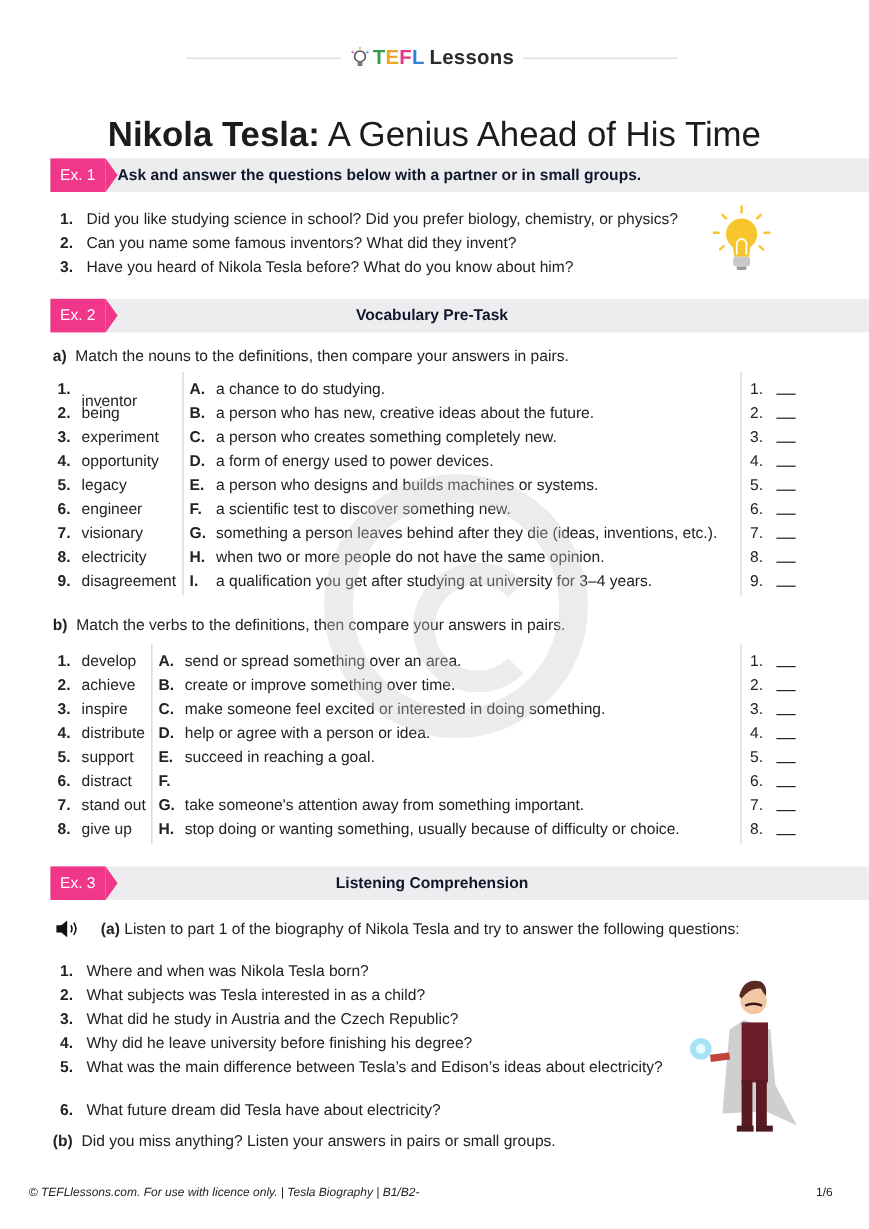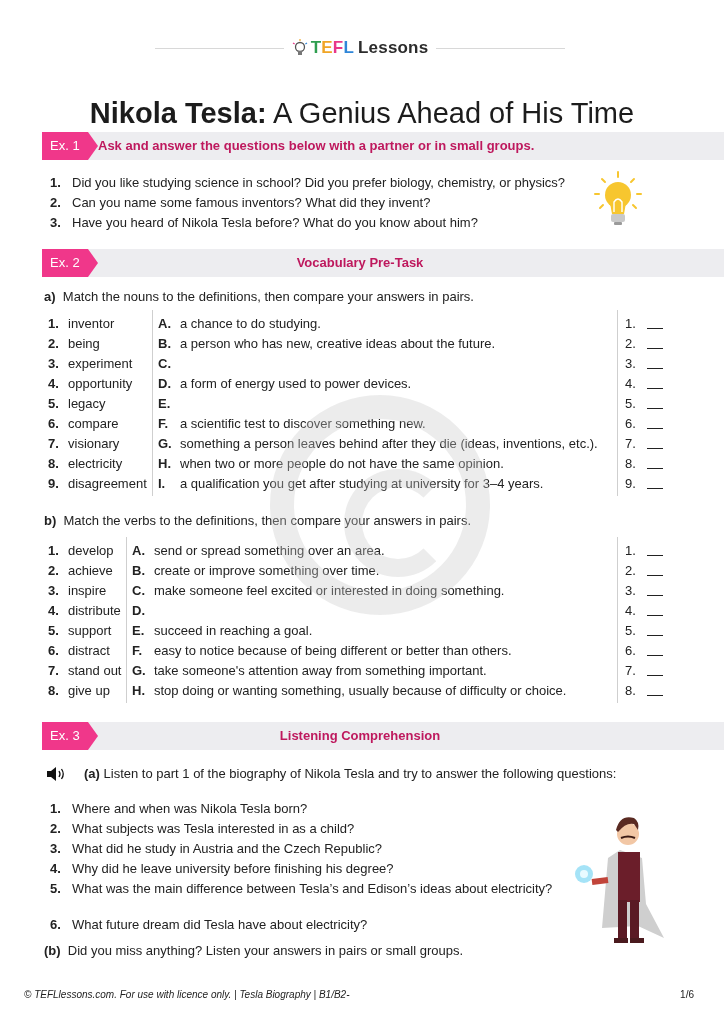--- a/index.html
+++ b/index.html
@@ -11,21 +11,21 @@
   .logo .bulb { width:16px; height:18px; margin-right:3px; }
   .logo .t1{color:#2e9e4f}.logo .t2{color:#f0a526}.logo .t3{color:#e8378a}.logo .t4{color:#2f86d8}
   .logo .lessons{color:#2b2b2b;margin-left:4px}
   .title { position:absolute; top:78px; left:0; width:724px; text-align:center; font-size:29px; color:#1c1c1c;margin-top:19px; }
   .title b { font-weight:bold; }
   .exbar { position:absolute; left:42px; width:700px; height:28px; background:#ededf0;text-decoration:underline; }
   .exbadge { position:absolute; left:0; top:0; height:28px; width:46px; background:#f0378a; color:#fff; font-size:13px;
              line-height:28px; padding-left:8px; box-sizing:border-box; }
   .exbadge:after { content:""; position:absolute; right:-10px; top:0; border-top:14px solid transparent;
                    border-bottom:14px solid transparent; border-left:10px solid #f0378a; }
-  .exlabel { position:absolute; top:0; line-height:28px; font-size:13px; font-weight:bold; color:#be185d; }
+  .exlabel { position:absolute; top:0; line-height:28px; font-size:13px; font-weight:bold; color:#0f172a; }
   .exlabel.center { left:0; width:636px; text-align:center; }
   .exlabel.left { left:56px; }
   .q { position:absolute; left:50px; font-size:13px; line-height:20px; }
   .q .n { display:inline-block; width:22px; font-weight:bold; }
   .instr { position:absolute; left:44px; font-size:13px; }
   .instr b { font-weight:bold; }
   .vocab { position:absolute; left:48px; font-size:13px; }
   .vrow { height:20px; line-height:20px; display:flex; }
   .vnum { width:20px; font-weight:bold; }
   .vword { width:88px; }
@@ -99,41 +99,41 @@
   <div class="exbadge">Ex. 2</div>
   <div class="exlabel center">Vocabulary Pre-Task</div>
 </div>
 <div class="instr" style="top:289px">
   <b>a)</b>&nbsp; <span>Match the nouns to the definitions, then compare your answers in pairs.</span>
 </div>
 <div id="vocabA">
     <div class="vocab" style="top: 314px;">
       <div class="vrow">
         <span class="vnum">1.</span>
-        <span class="vword" style="width: 82px;">inventor</span>
+        <span class="vword" style="width: 82px; margin-top: 10px;">inventor</span>
       </div>
       <div class="vrow">
         <span class="vnum">2.</span>
         <span class="vword" style="width: 82px;">being</span>
       </div>
       <div class="vrow">
         <span class="vnum">3.</span>
         <span class="vword" style="width: 82px;">experiment</span>
       </div>
       <div class="vrow">
         <span class="vnum">4.</span>
         <span class="vword" style="width: 82px;">opportunity</span>
       </div>
       <div class="vrow">
         <span class="vnum">5.</span>
         <span class="vword" style="width: 82px;">legacy</span>
       </div>
       <div class="vrow">
         <span class="vnum">6.</span>
-        <span class="vword" style="width: 82px;">compare</span>
+        <span class="vword" style="width: 82px;">engineer</span>
       </div>
       <div class="vrow">
         <span class="vnum">7.</span>
         <span class="vword" style="width: 82px;">visionary</span>
       </div>
       <div class="vrow">
         <span class="vnum">8.</span>
         <span class="vword" style="width: 82px;">electricity</span>
       </div>
       <div class="vrow">
@@ -146,27 +146,29 @@
       <div class="vdef">
         <span class="vlet">A.</span>
         <span>a chance to do studying.</span>
       </div>
       <div class="vdef">
         <span class="vlet">B.</span>
         <span>a person who has new, creative ideas about the future.</span>
       </div>
       <div class="vdef">
         <span class="vlet">C.</span>
+        <span>a person who creates something completely new.</span>
       </div>
       <div class="vdef">
         <span class="vlet">D.</span>
         <span>a form of energy used to power devices.</span>
       </div>
       <div class="vdef">
         <span class="vlet">E.</span>
+        <span>a person who designs and builds machines or systems.</span>
       </div>
       <div class="vdef">
         <span class="vlet">F.</span>
         <span>a scientific test to discover something new.</span>
       </div>
       <div class="vdef">
         <span class="vlet">G.</span>
         <span>something a person leaves behind after they die (ideas, inventions, etc.).</span>
       </div>
       <div class="vdef">
@@ -266,28 +268,28 @@
       <div class="vdef">
         <span class="vlet">B.</span>
         <span>create or improve something over time.</span>
       </div>
       <div class="vdef">
         <span class="vlet">C.</span>
         <span>make someone feel excited or interested in doing something.</span>
       </div>
       <div class="vdef">
         <span class="vlet">D.</span>
+        <span>help or agree with a person or idea.</span>
       </div>
       <div class="vdef">
         <span class="vlet">E.</span>
         <span>succeed in reaching a goal.</span>
       </div>
       <div class="vdef">
         <span class="vlet">F.</span>
-        <span>easy to notice because of being different or better than others.</span>
       </div>
       <div class="vdef">
         <span class="vlet">G.</span>
         <span>take someone's attention away from something important.</span>
       </div>
       <div class="vdef">
         <span class="vlet">H.</span>
         <span>stop doing or wanting something, usually because of difficulty or choice.</span>
       </div>
     </div>

